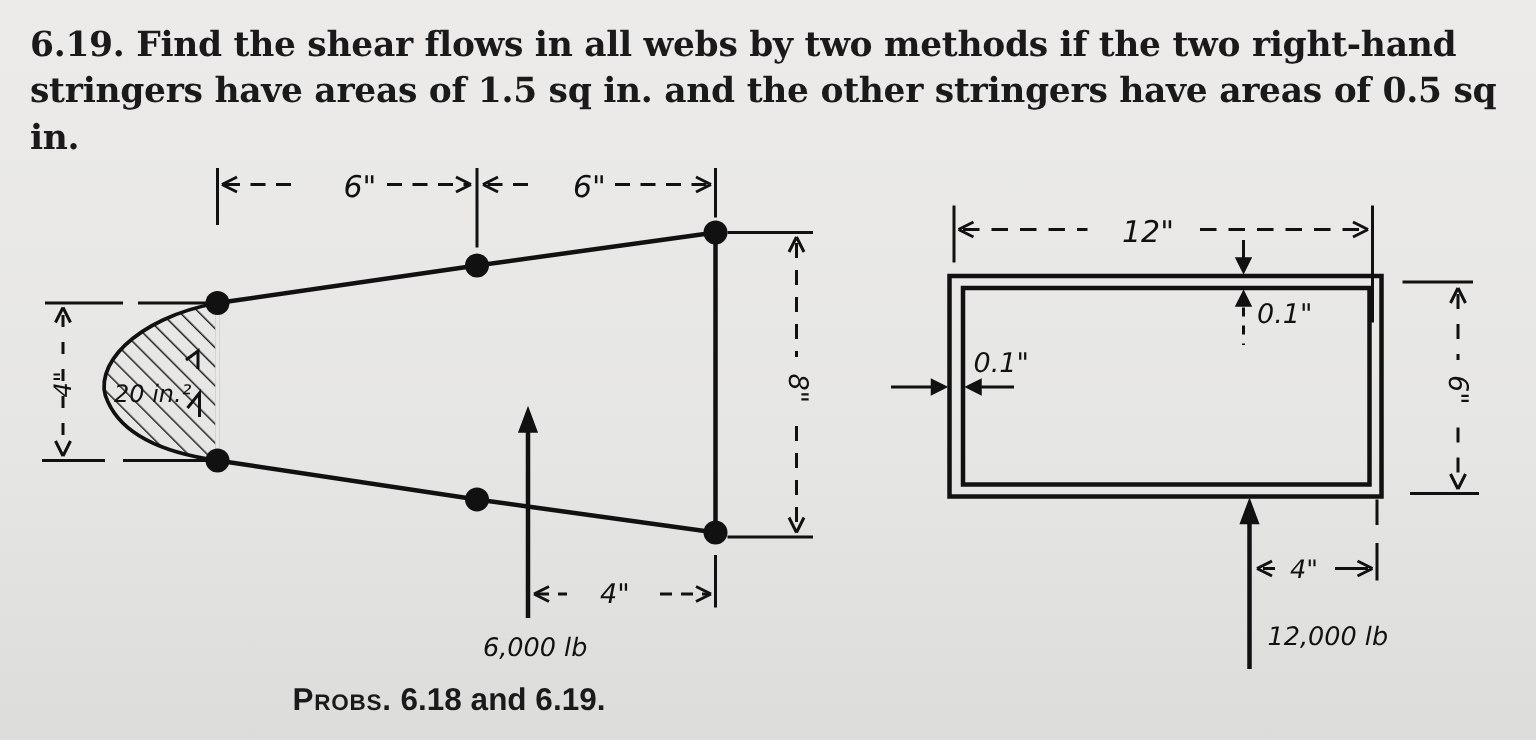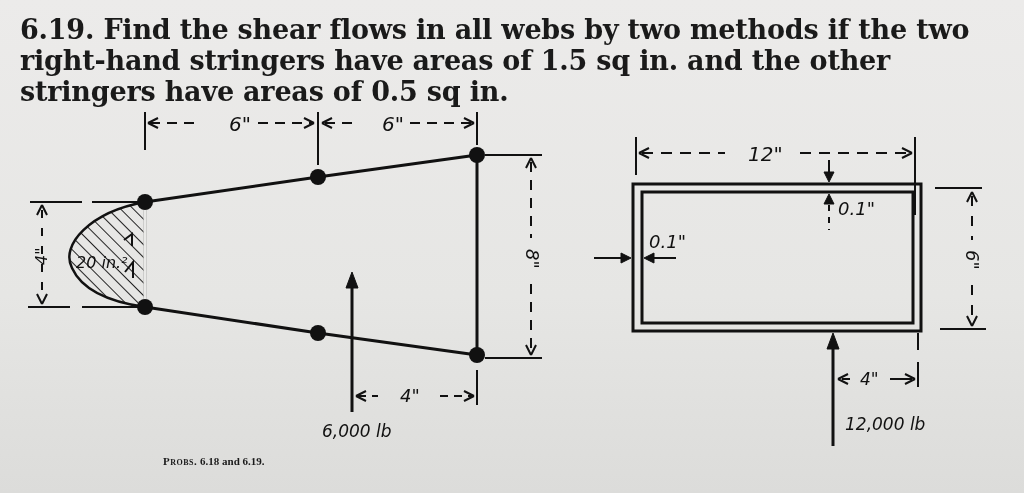--- a/index.html
+++ b/index.html
@@ -1,24 +1,24 @@
 <!DOCTYPE html>
 <html><head>
 <meta charset="utf-8">
 <style>
   html, body { margin:0; padding:0; }
   body { width:1024px; height:493px; background:#e9e9e7; overflow:hidden; position:relative;
          font-family:"DejaVu Serif", serif; color:#1a1a1a; }
   .page { position:absolute; inset:0; background:linear-gradient(180deg,#ecebea 0%,#e6e6e4 60%,#dcdcda 100%); }
-  .problem { position:absolute; left:20px; top:14px; width:990px; font-size:27px; line-height:31px;
+  .problem { position:absolute; left:20px; top:14px; width:990px; font-size:23px; line-height:31px;
              font-weight:bold; letter-spacing:-0.2px; }
   .problem .num { font-weight:bold; }
   svg.fig { position:absolute; left:0; top:0; }
   .lbl { font-family:"DejaVu Sans", sans-serif; font-style:italic; fill:#111; }
-  .cap { position:absolute; font-size:11px; font-weight:bold; font-family:Liberation Serif, serif; }
+  .cap { position:absolute; font-size:21px; font-weight:bold; font-family:Liberation Sans, sans-serif;margin-left:32px; }
   .sc { font-variant:small-caps; letter-spacing:0.5px; }
 </style>
 </head>
 <body>
 
 <div class="page">
 
   <div class="problem">
     <span class="num">6.19.</span>
     <span>Find the shear flows in all webs by two methods if the two right-hand stringers have areas of 1.5 sq in. and the other stringers have areas of 0.5 sq in.</span>

